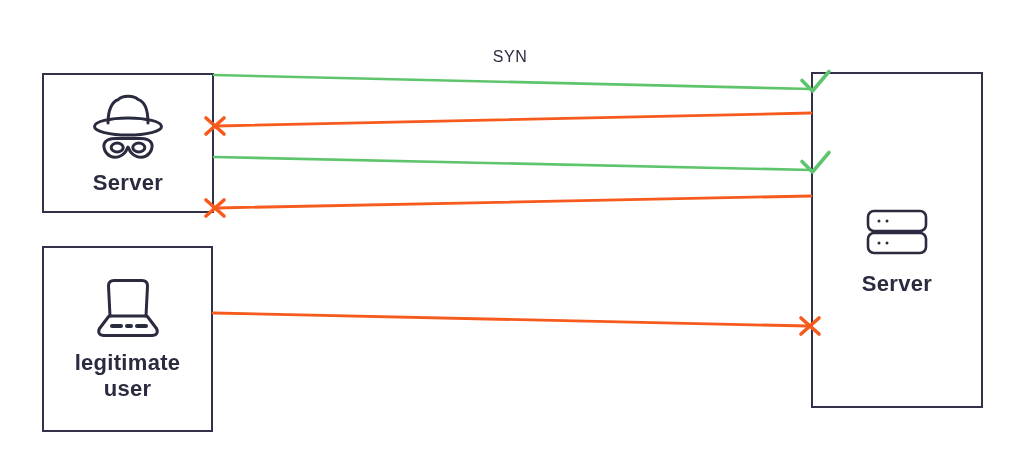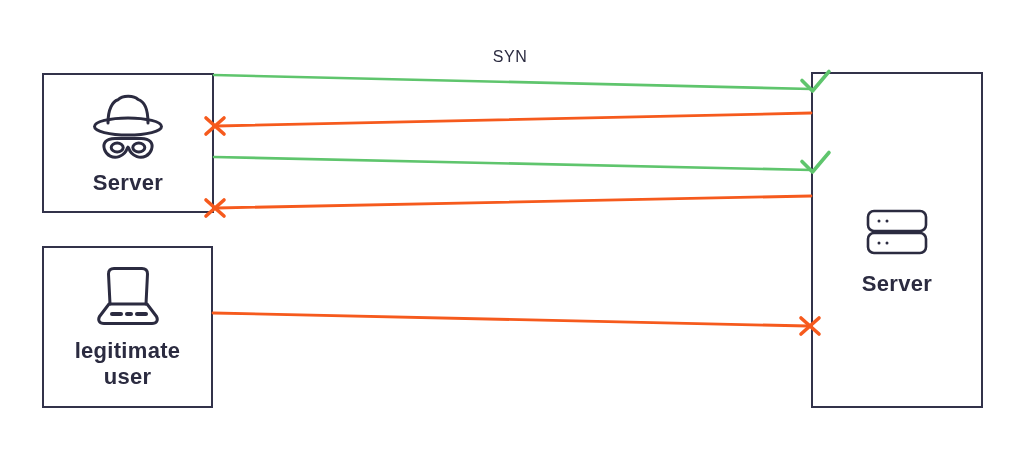--- a/index.html
+++ b/index.html
@@ -32,21 +32,21 @@
     letter-spacing: 0.3px;
     text-align: center;
     line-height: 1.18;
     color: #2b2b40;
   }
   .node-icon {
     display: block;
   }
   #hacker-box { left: 42px; top: 73px; width: 172px; height: 140px; }
   #hacker-box .node-icon { margin-bottom: 8px; }
-  #legit-box { left: 42px; top: 246px; width: 171px; height: 162px; }
+  #legit-box { left: 42px; top: 246px; width: 171px; height: 186px; }
   #legit-box .node-icon { margin-bottom: 10px; }
   #legit-box .node-label { width: 140px; }
   #server-box { left: 811px; top: 72px; width: 172px; height: 336px; padding-top: 26px; }
   #server-box .node-icon { margin-bottom: 16px; }
   .wire-layer {
     position: absolute;
     left: 0; top: 0;
     width: 1024px;
     height: 451px;
     pointer-events: none;

